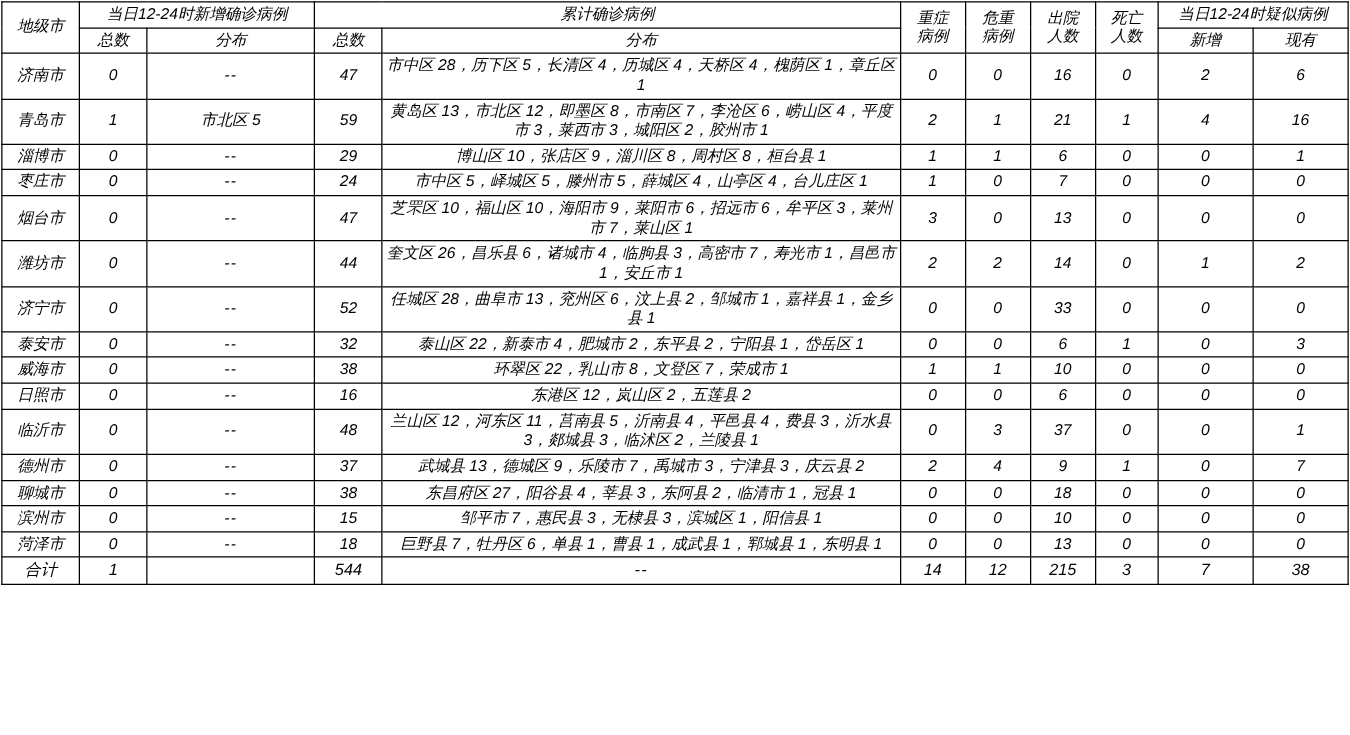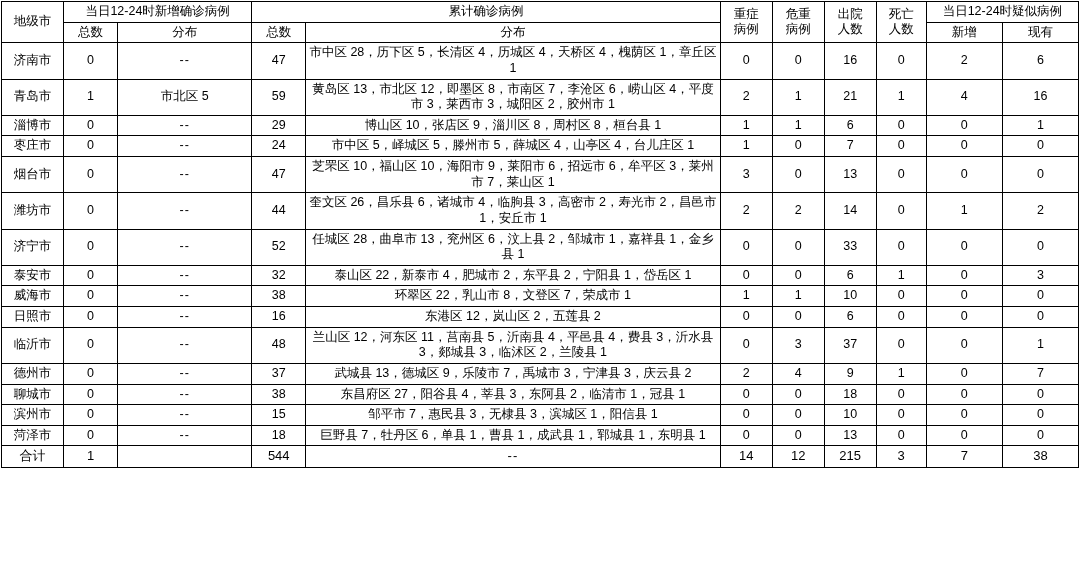--- a/index.html
+++ b/index.html
@@ -17,20 +17,21 @@
     position: relative;
     overflow: hidden;
     background: #fff;
     box-sizing: border-box;
   }
   table.epi {
     border-collapse: collapse;
     width: 1078px;
     table-layout: fixed;
     margin: 1px 0 0 1px;
+    font-style: italic;
   }
   table.epi th, table.epi td {
     border: 1px solid #000;
     font-size: 12.5px;
     line-height: 1.25;
     padding: 2px 3px;
     vertical-align: middle;
     text-align: center;
     font-weight: normal;
     overflow: hidden;
@@ -181,21 +182,21 @@
           <td class="num">13</td>
           <td class="num">0</td>
           <td class="num">0</td>
           <td class="num">0</td>
         </tr>
         <tr>
           <td class="city">潍坊市</td>
           <td class="num">0</td>
           <td class="dashcell">--</td>
           <td class="num">44</td>
-          <td class="dist">奎文区 26，昌乐县 6，诸城市 4，临朐县 3，高密市 2，寿光市 2，昌邑市 1，安丘市 1</td>
+          <td class="dist">奎文区 26，昌乐县 6，诸城市 4，临朐县 3，高密市 7，寿光市 1，昌邑市 1，安丘市 1</td>
           <td class="num">2</td>
           <td class="num">2</td>
           <td class="num">14</td>
           <td class="num">0</td>
           <td class="num">1</td>
           <td class="num">2</td>
         </tr>
         <tr>
           <td class="city">济宁市</td>
           <td class="num">0</td>

